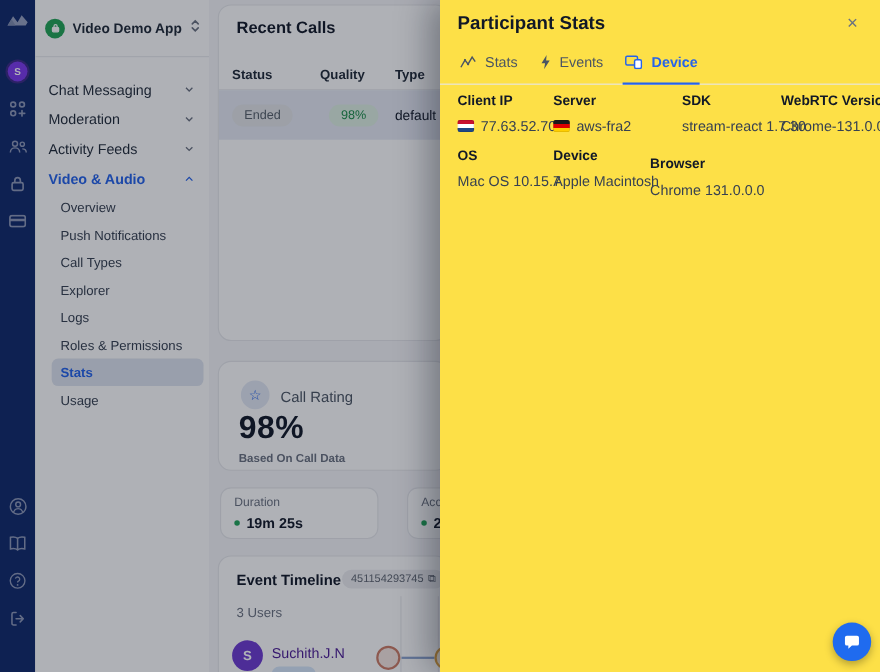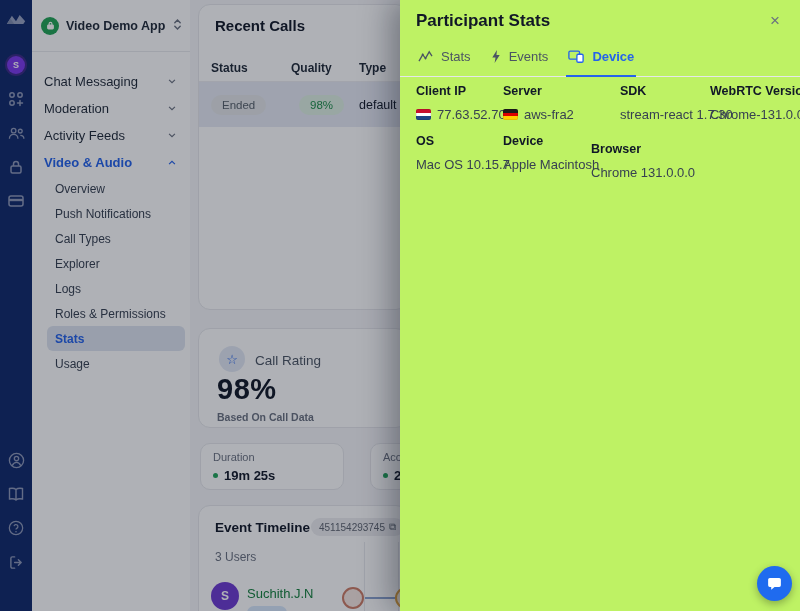--- a/index.html
+++ b/index.html
@@ -64,33 +64,33 @@
                   font-size:13px; font-weight:700; color:#111827; }
   .gdot { width:5px; height:5px; border-radius:50%; background:#22a55a; }
 
   .card-timeline { left:8px; top:505px; width:210px; height:200px; }
   .tl-title { position:absolute; left:16px; top:14px; font-size:13.5px; font-weight:700; color:#111827; }
   .tl-badge { position:absolute; left:112px; top:12px; background:#edeef1; border-radius:10px; padding:3px 8px;
               font-size:10px; color:#5f6570; display:flex; align-items:center; gap:4px; cursor:pointer; white-space:nowrap; }
   .tl-users { position:absolute; left:16px; top:44px; font-size:12px; color:#6b7280; }
   .tl-avatar { position:absolute; left:12px; top:76px; width:28px; height:28px; border-radius:50%; background:#6d3bd1;
                color:#fff; font-size:12px; font-weight:700; display:flex; align-items:center; justify-content:center; }
-  .tl-name { position:absolute; left:48px; top:80px; font-size:13px; color:#15803d; }
+  .tl-name { position:absolute; left:48px; top:80px; font-size:13px; color:#4c1d95; }
   .tl-chip { position:absolute; left:48px; top:100px; width:40px; height:14px; border-radius:7px; background:#d7e7fb; }
   .tl-grid { position:absolute; top:36px; bottom:0; width:1px; background:#e8e9ee; }
   .tl-node { position:absolute; top:81px; width:22px; height:22px; border-radius:50%; }
   .tl-node-red { left:143px; border:2px solid #cd7c66; background:#f6e7e1; }
   .tl-node-orange { left:196px; border:2px solid #dfa23f; background:#f8ecd9; }
   .tl-link { position:absolute; left:166px; top:91px; width:30px; height:2px; background:#8ba3cf; }
 
   
   .dim { position:absolute; inset:0; background:rgba(13,18,34,0.33); z-index:40; }
 
   
-  .panel { position:absolute; left:400px; top:0; width:400px; height:611px; background:#bef264; z-index:50;
+  .panel { position:absolute; left:400px; top:0; width:400px; height:611px; background:#fde047; z-index:50;
            box-shadow:-10px 0 28px rgba(10,15,30,0.35); }
   .panel-title { position:absolute; left:16px; top:11px; font-size:17px; font-weight:700; color:#111827; }
   .panel-close { position:absolute; right:14px; top:10px; width:22px; height:22px; border:none; background:none;
                  font-size:17px; color:#6b7280; cursor:pointer; line-height:22px; text-align:center; }
   .tabs { position:absolute; left:0; right:0; top:40px; padding:0 16px; display:flex; gap:16px; border-bottom:1px solid #e5e7eb; }
   .tab { display:inline-flex; align-items:center; gap:8px; font-size:13px; color:#4b5563;
          padding:9px 2px 11px; border-bottom:2.5px solid transparent; margin-bottom:-1px; cursor:pointer; }
   .tab.active { color:#2563eb; font-weight:700; border-bottom-color:#2563eb; }
   .field { position:absolute; }
   .field .flabel { font-size:12.5px; font-weight:700; color:#111827; }

